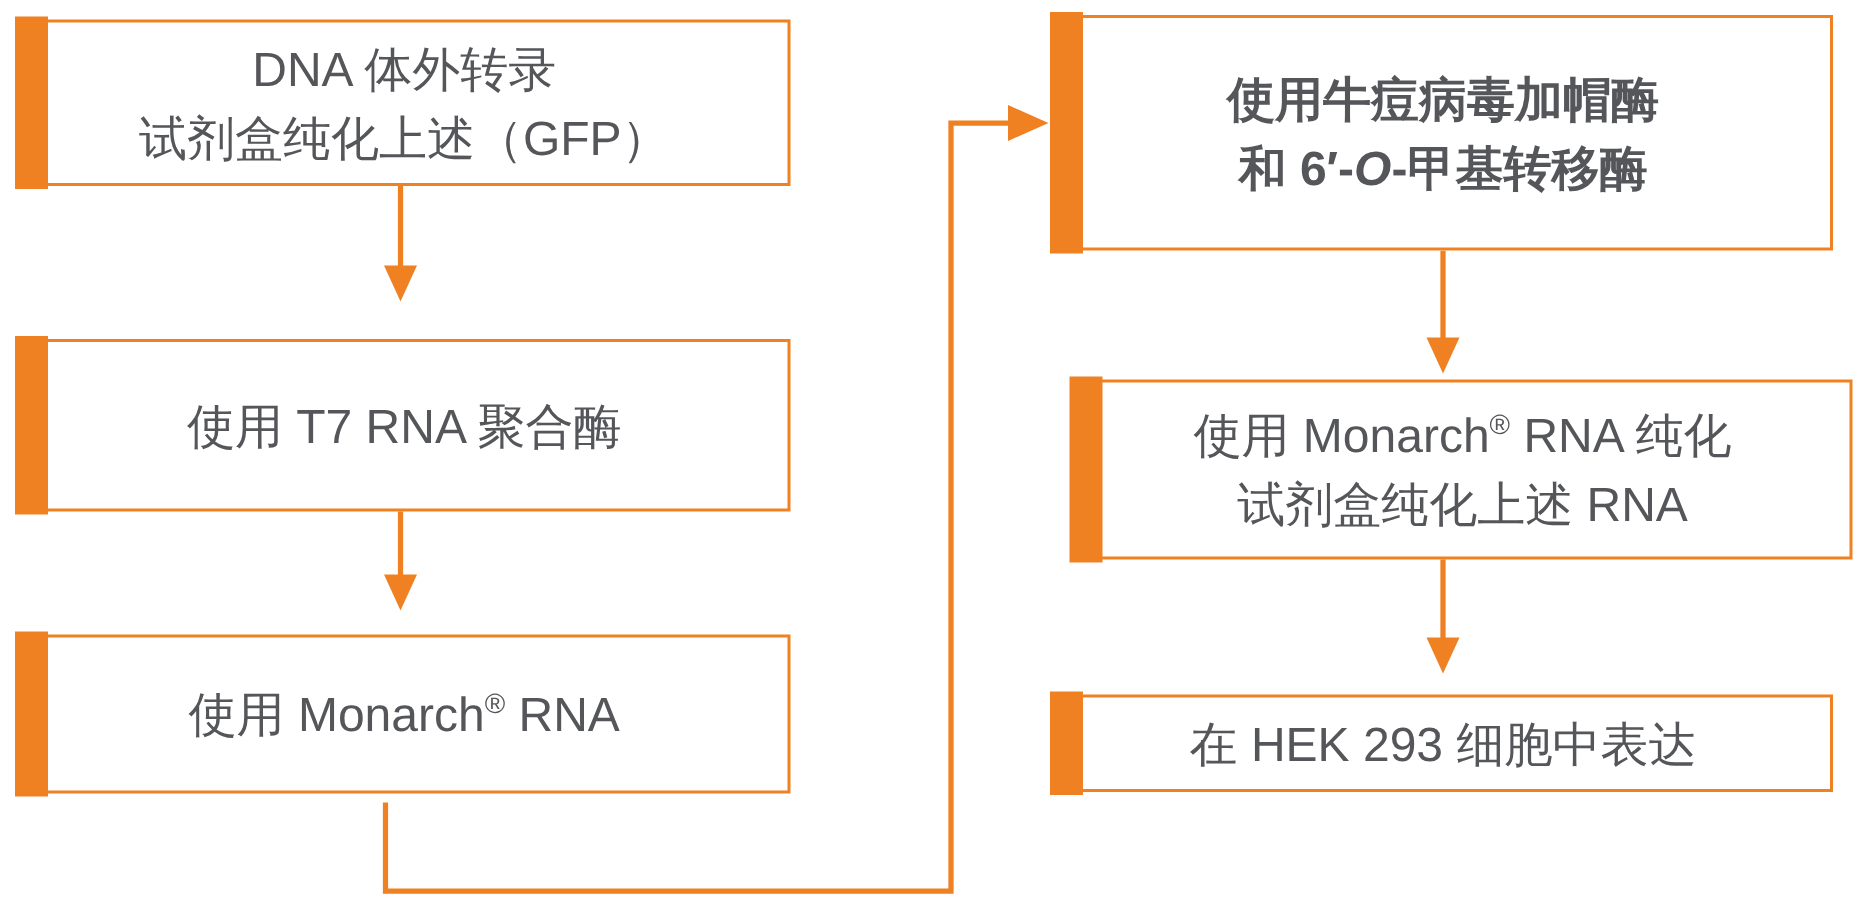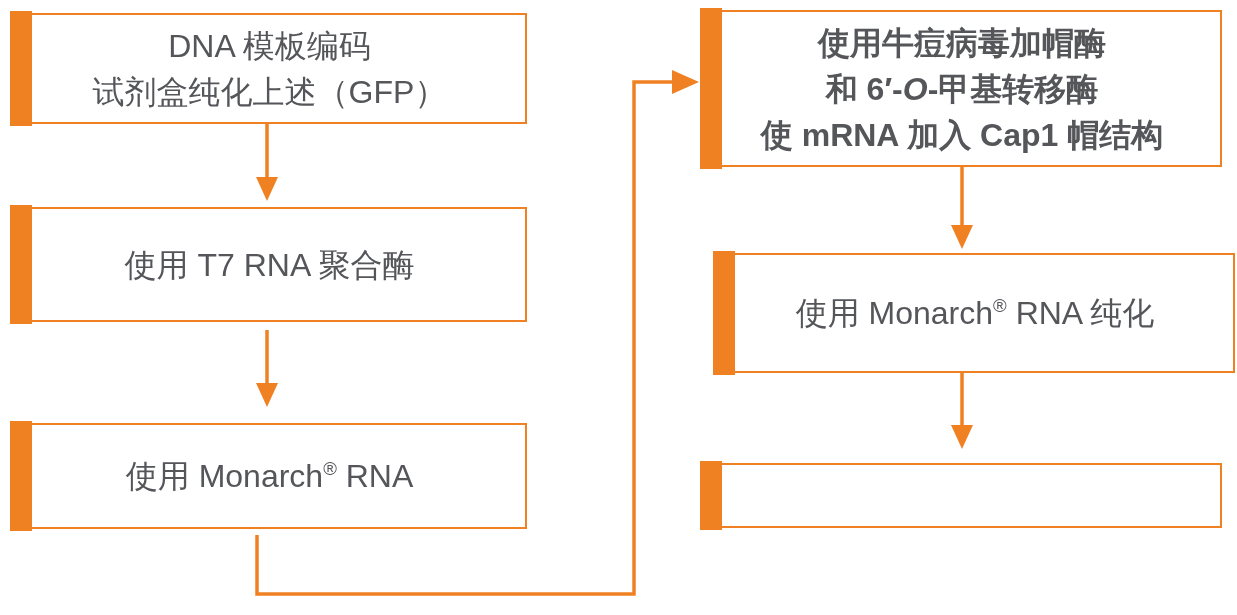--- a/index.html
+++ b/index.html
@@ -56,21 +56,21 @@
     background: var(--accent, #EF8123);
   }
   .line { position: relative; white-space: nowrap; }
   .line sup {
     font-size: 58%;
     vertical-align: super;
     line-height: 0;
   }
   .italic-o { font-style: italic; }
   #box1 { left: 12px;  top: 13px;  width: 515px; height: 111px; }
-  #box2 { left: 12px;  top: 207px; width: 515px; height: 115px; }
+  #box2 { left: 12px;  top: 226px; width: 515px; height: 115px; }
   #box3 { left: 12px;  top: 423px; width: 515px; height: 106px; }
   #box4 { left: 702px; top: 10px;  width: 520px; height: 157px; font-weight: bold; }
   #box5 { left: 715px; top: 253px; width: 520px; height: 120px; align-items: center; }
   #box6 { left: 702px; top: 463px; width: 520px; height: 65px;  }
 </style>
 </head>
 <body>
 
 <div class="canvas">
 
@@ -86,43 +86,44 @@
 
     <line class="stroke" x1="962" y1="167" x2="962" y2="226"></line>
     <polygon class="head" points="951,225 973,225 962,249"></polygon>
 
     <line class="stroke" x1="962" y1="368" x2="962" y2="426"></line>
     <polygon class="head" points="951,425 973,425 962,449"></polygon>
   </svg>
 
   <div class="box" id="box1">
     <span class="bar"></span>
-    <div class="line">DNA 模板编码</div>
+    <div class="line">DNA 体外转录</div>
     <div class="line">试剂盒纯化上述（GFP）</div>
   </div>
 
   <div class="box" id="box2">
     <span class="bar"></span>
     <div class="line">使用 T7 RNA 聚合酶</div>
   </div>
 
   <div class="box" id="box3">
     <span class="bar"></span>
     <div class="line"><span>使用 Monarch</span><sup>®</sup><span> RNA</span></div>
   </div>
 
   <div class="box" id="box4">
     <span class="bar"></span>
     <div class="line">使用牛痘病毒加帽酶</div>
     <div class="line"><span>和 6′-</span><span class="italic-o">O</span><span>-甲基转移酶</span></div>
-    <div class="line">使 mRNA 加入 Cap1 帽结构</div>
   </div>
 
   <div class="box" id="box5">
     <span class="bar"></span>
     <div class="line"><span>使用 Monarch</span><sup>®</sup><span> RNA 纯化</span></div>
+    <div class="line">试剂盒纯化上述 RNA</div>
   </div>
 
   <div class="box" id="box6">
     <span class="bar"></span>
+    <div class="line">在 HEK 293 细胞中表达</div>
   </div>
 
 </div>
 
 </body></html>

